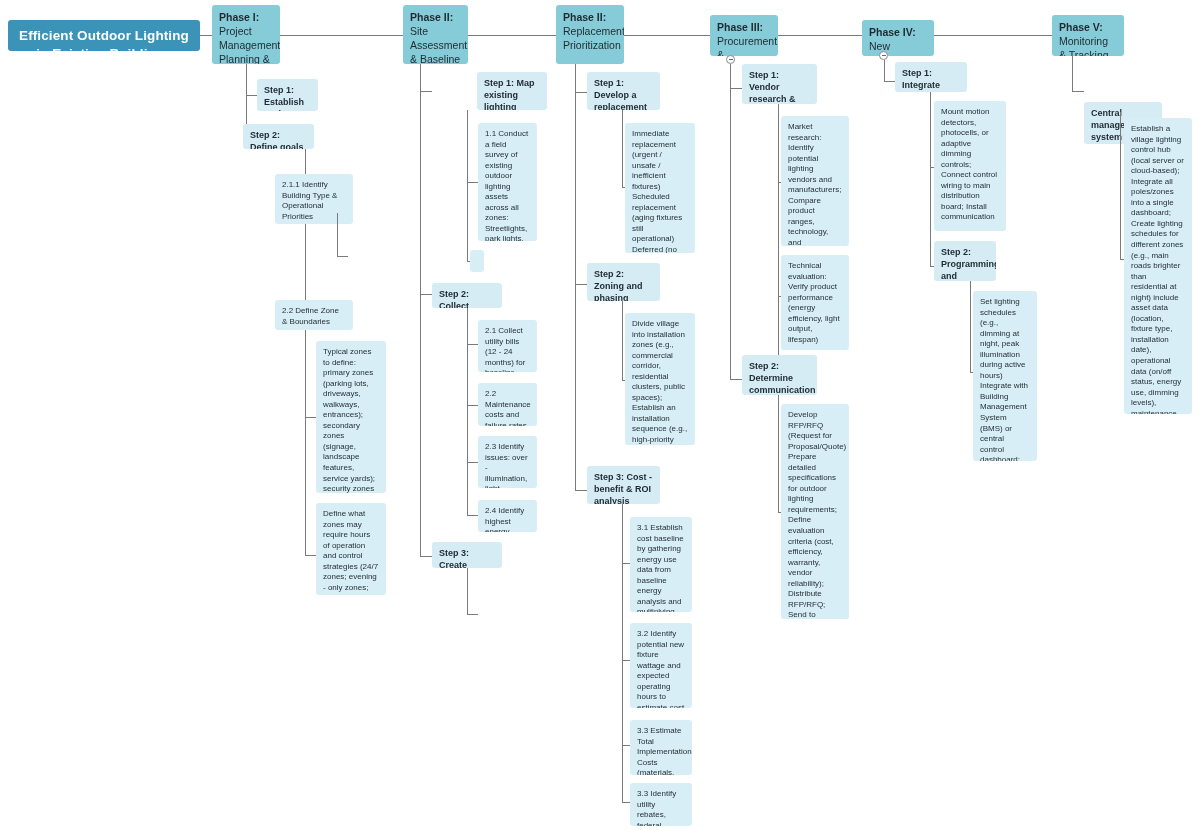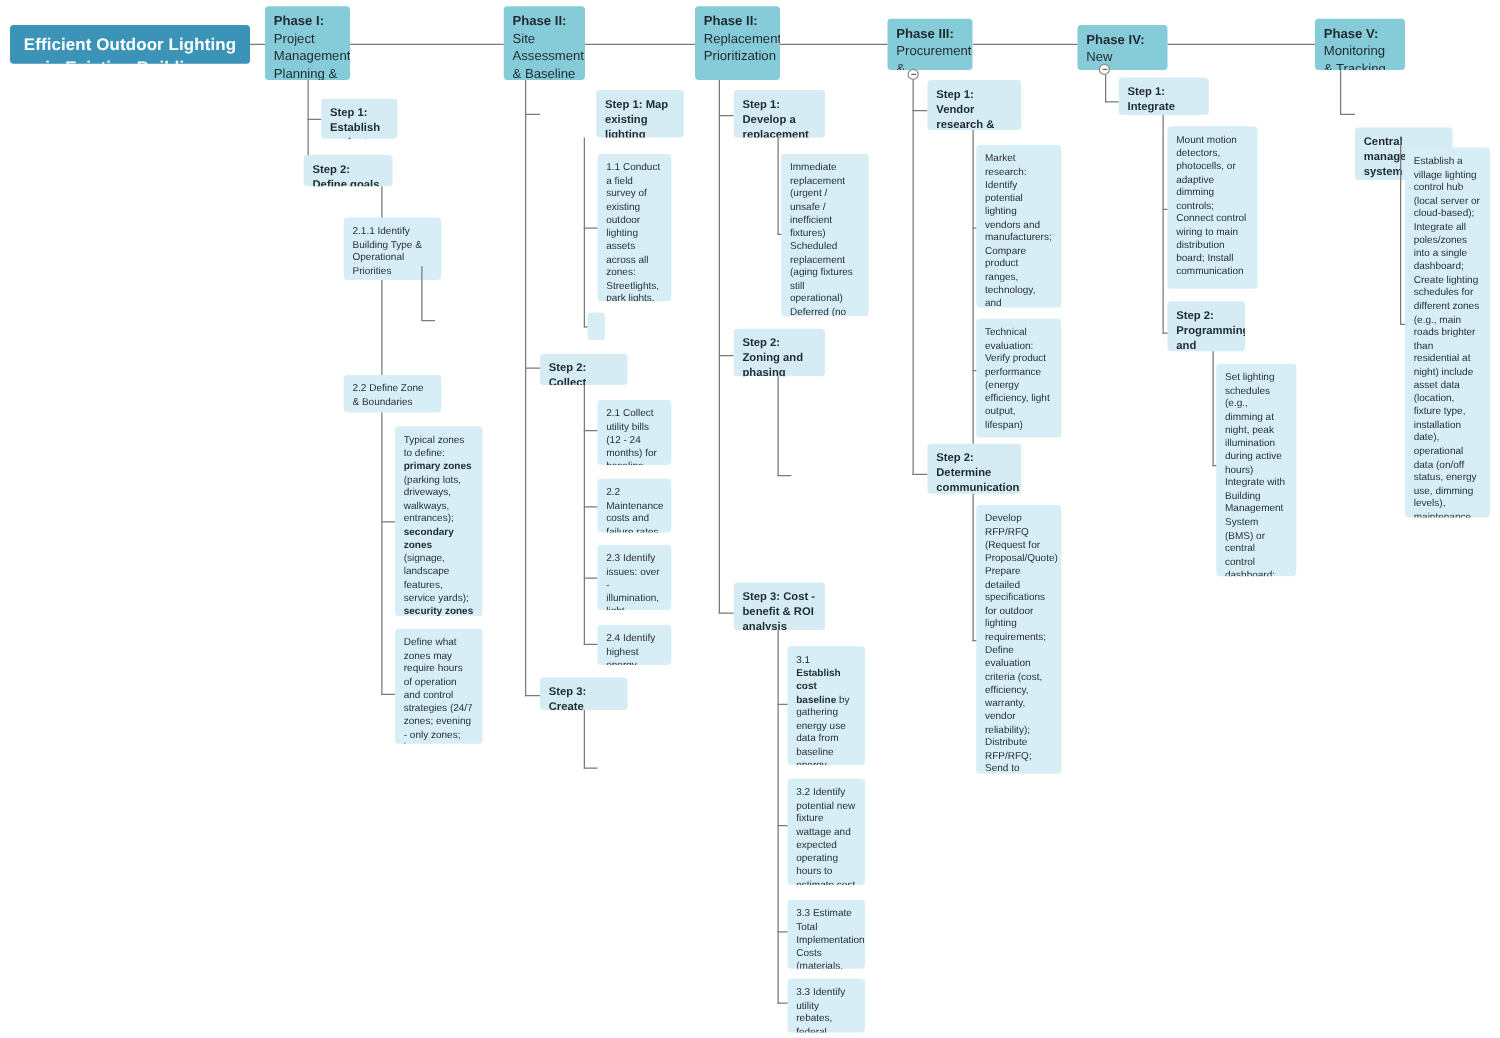--- a/index.html
+++ b/index.html
@@ -57,21 +57,21 @@
     font-size: 9px;
     font-weight: bold;
     padding: 6px 7px 0 7px;
   }
 
   .node-leaf {
     background: #d8eef6;
     font-size: 8px;
     padding: 6px 7px 0 7px;
   }
-  .node-leaf b { font-weight: bold; }
+  .node-leaf b { font-weight: normal; }
 
   .node-empty {
     background: #d8eef6;
   }
 
   
   .toggle {
     position: absolute;
     width: 9px; height: 9px;
     border: 1px solid #8a8a8a;
@@ -217,20 +217,23 @@
   <div class="conn-h" style="left:622px; top:187px; width:11px;"></div>
   <div class="node node-leaf" style="left:625px; top:123px; width:70px; height:130px;">
     <span>Immediate replacement (urgent / unsafe / inefficient fixtures) Scheduled replacement (aging fixtures still operational) Deferred (no current</span>
   </div>
 
   <div class="node node-step" style="left:587px; top:263px; width:73px; height:38px;">
     <span>Step 2: Zoning and phasing strategy</span>
   </div>
   <div class="conn-v" style="left:622px; top:301px; height:80px;"></div>
   <div class="conn-h" style="left:622px; top:380px; width:11px;"></div>
+  <div class="node node-leaf" style="left:625px; top:313px; width:70px; height:132px;">
+    <span>Divide village into installation zones (e.g., commercial corridor, residential clusters, public spaces); Establish an installation sequence (e.g., high-priority</span>
+  </div>
 
   <div class="node node-step" style="left:587px; top:466px; width:73px; height:38px;">
     <span>Step 3: Cost - benefit &amp; ROI analysis</span>
   </div>
   <div class="conn-v" style="left:622px; top:504px; height:299px;"></div>
   <div class="conn-h" style="left:622px; top:563px; width:11px;"></div>
   <div class="conn-h" style="left:622px; top:660px; width:11px;"></div>
   <div class="conn-h" style="left:622px; top:745px; width:11px;"></div>
   <div class="conn-h" style="left:622px; top:802px; width:11px;"></div>
 

